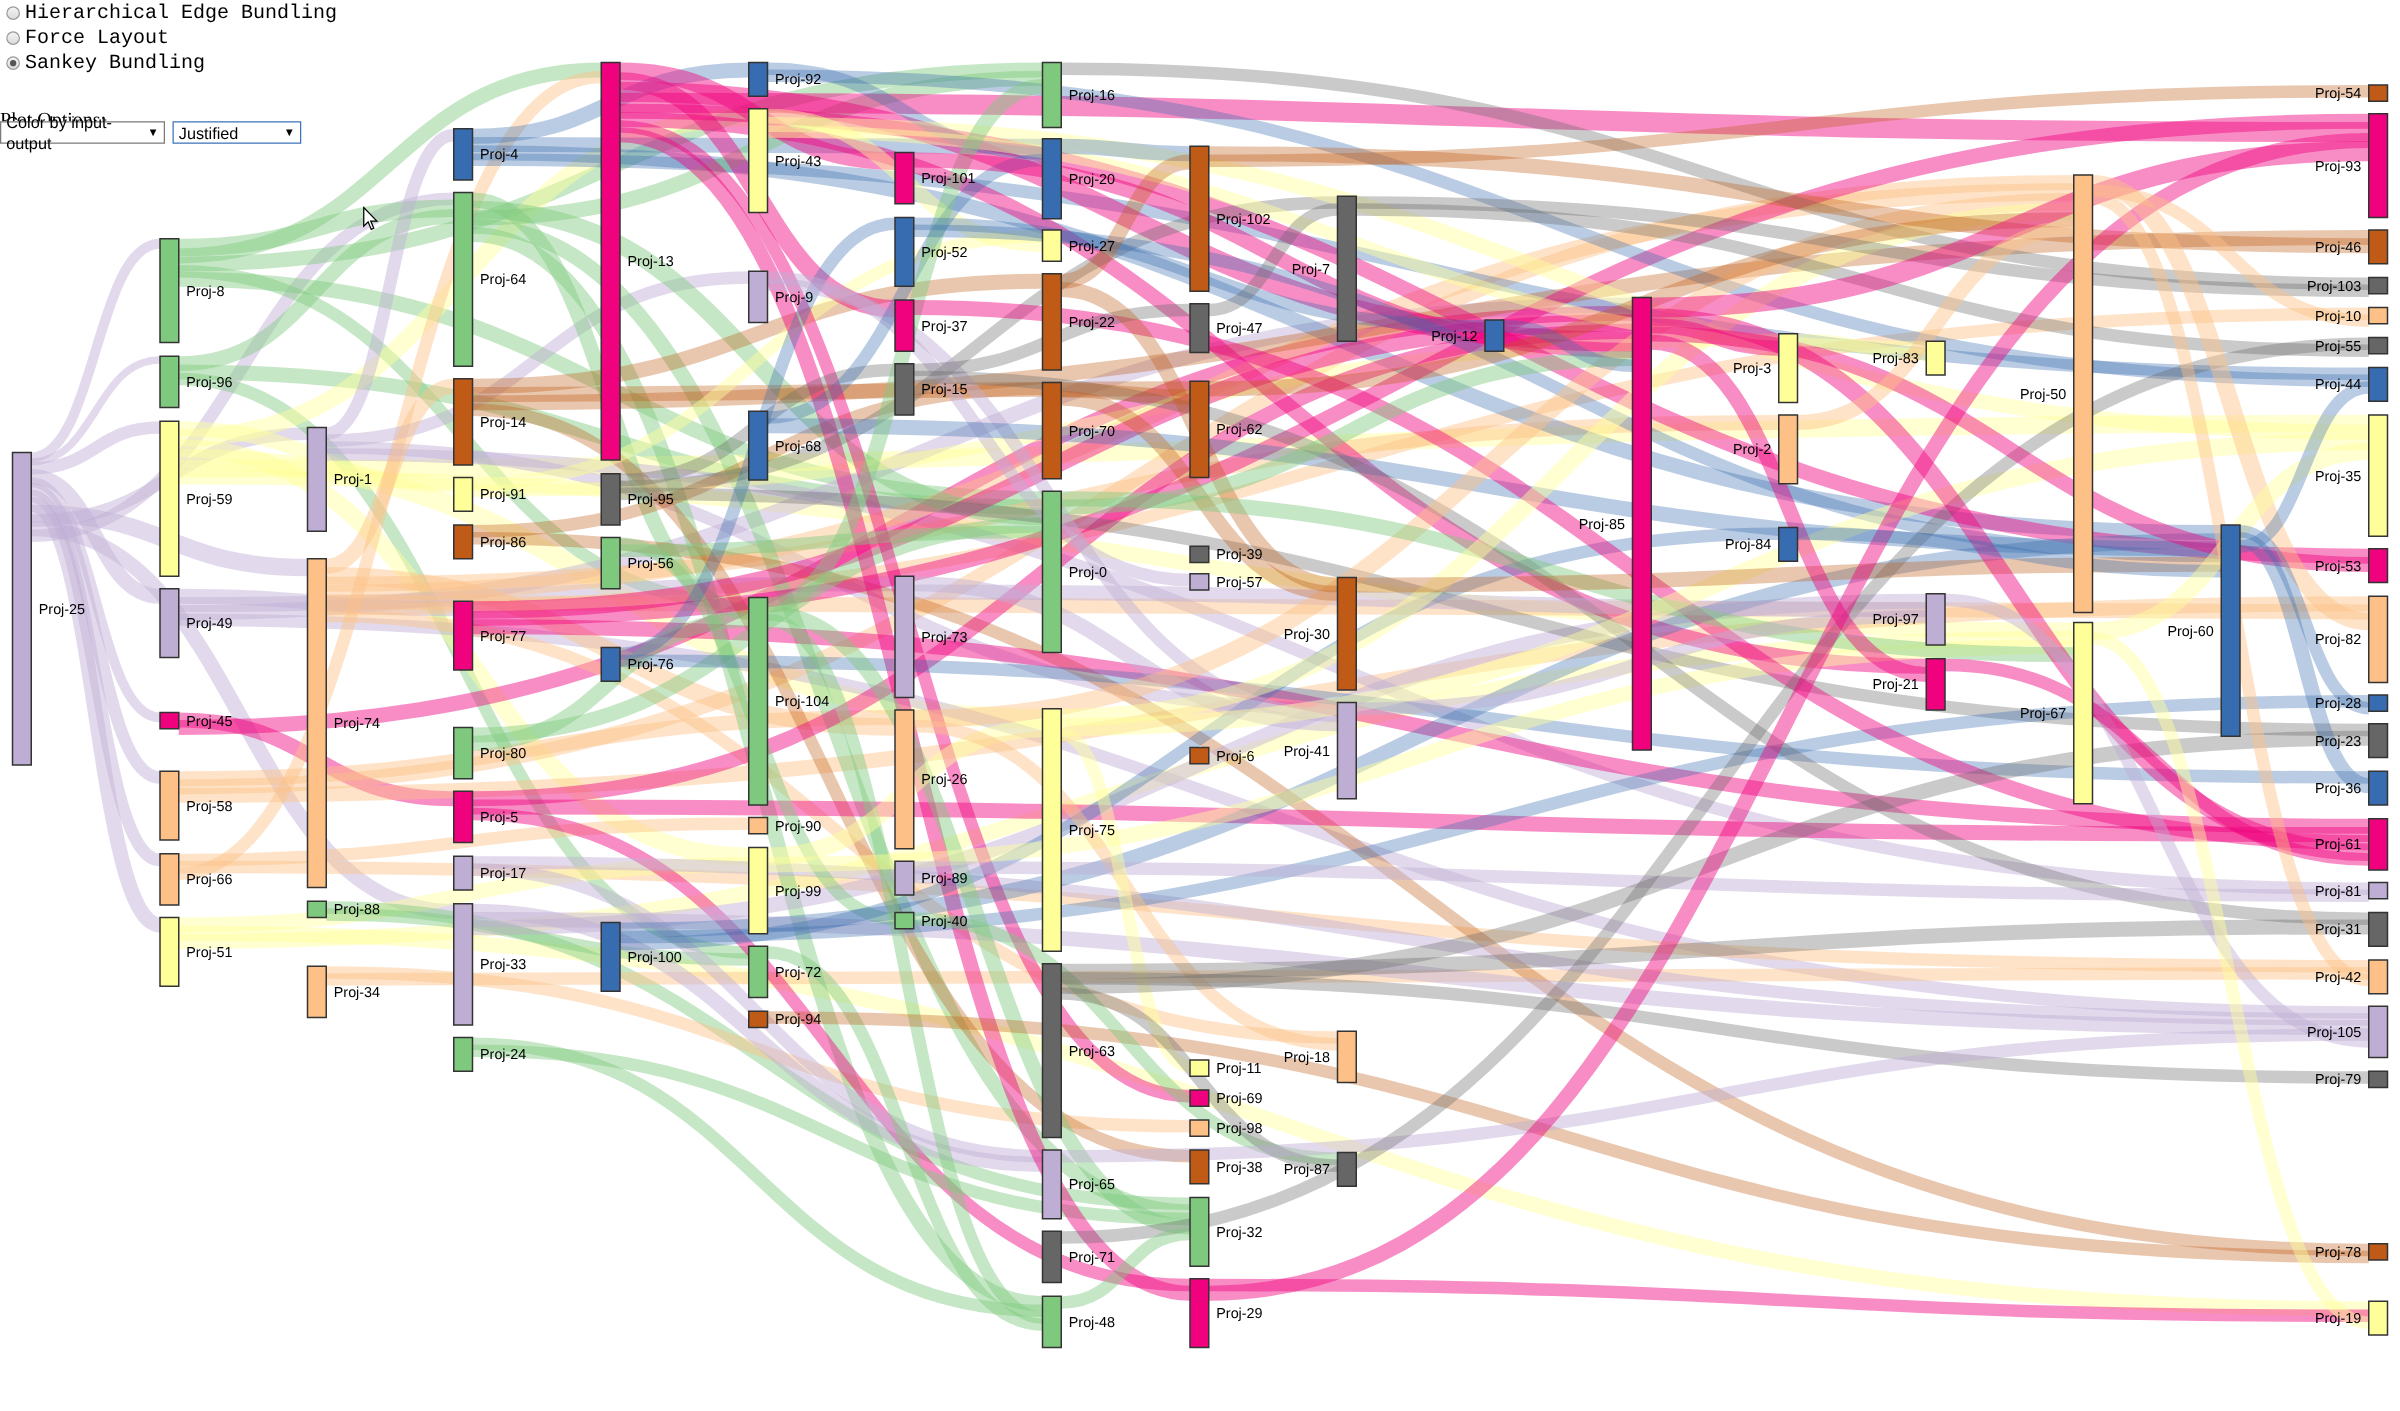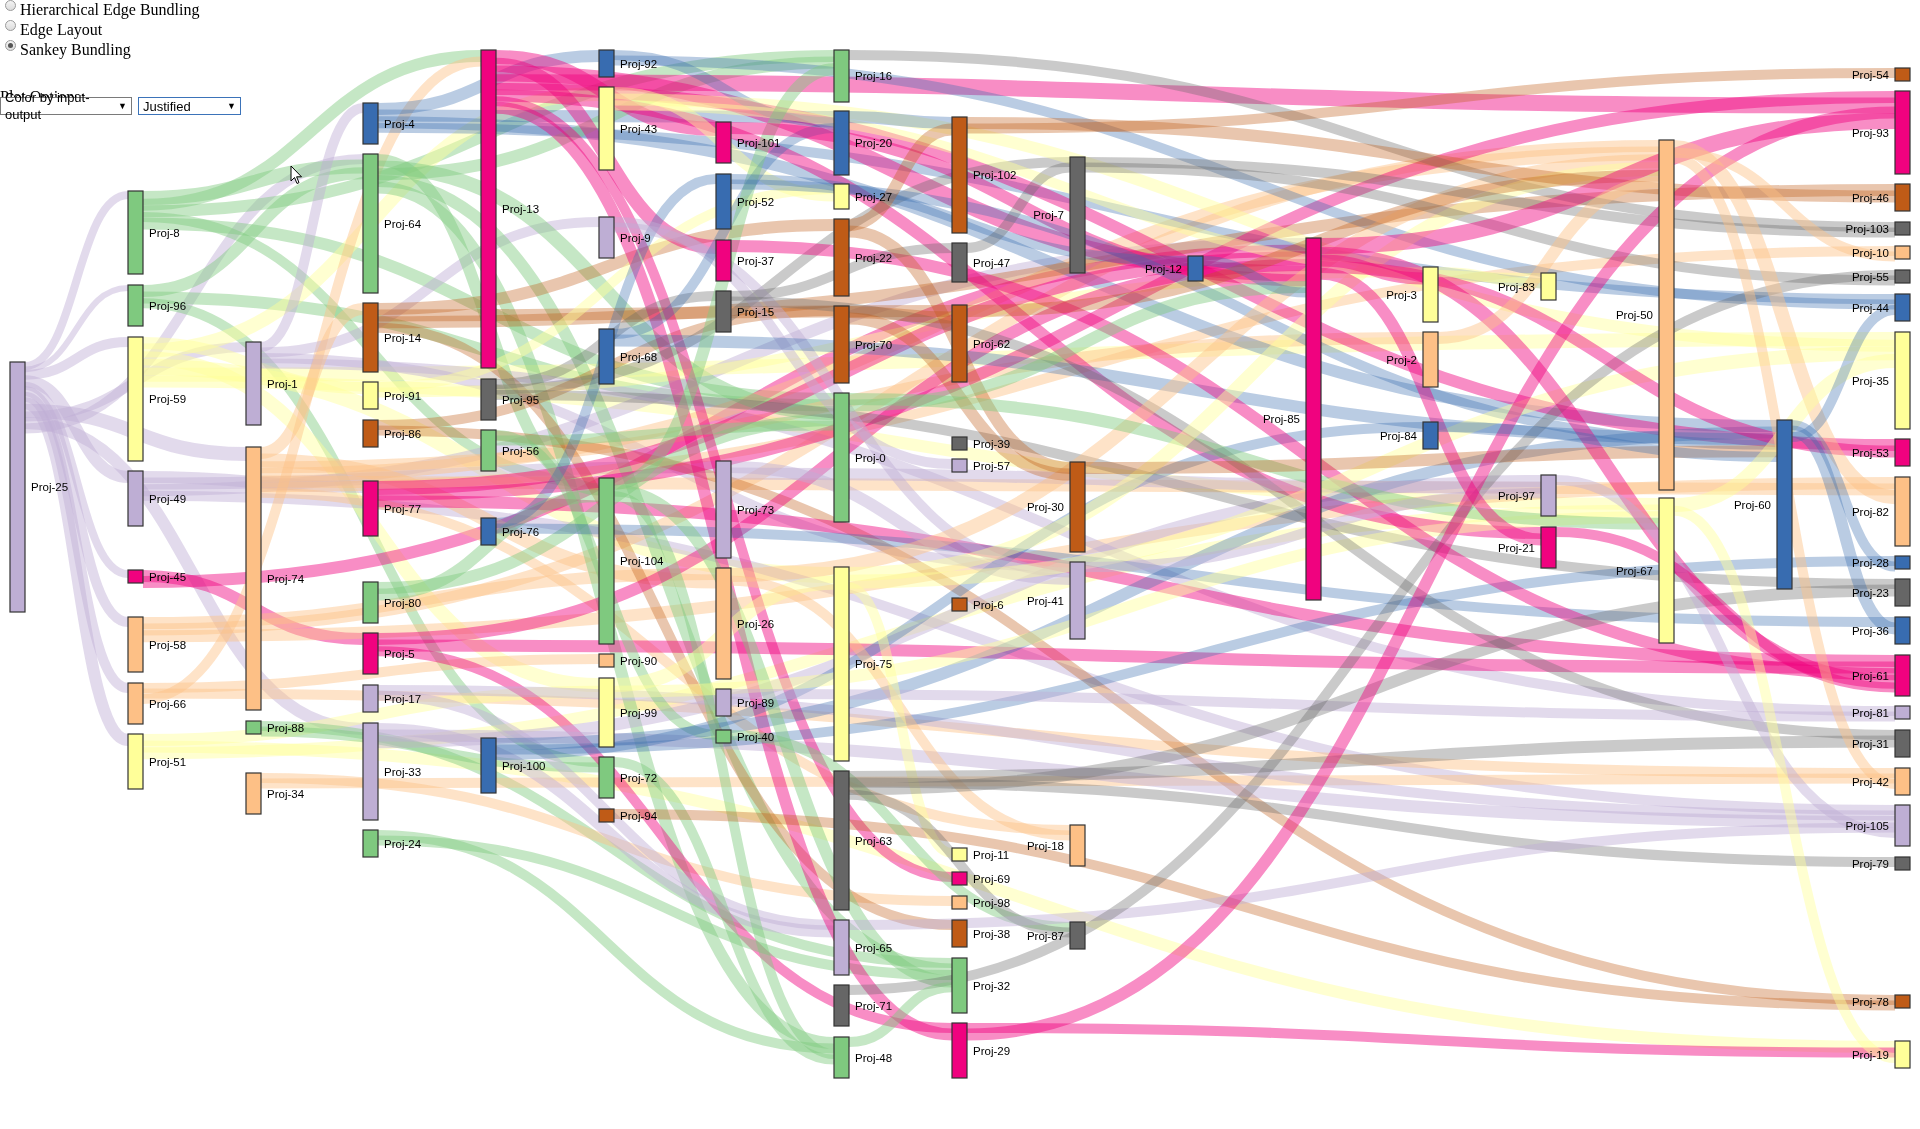--- a/index.html
+++ b/index.html
@@ -1,18 +1,18 @@
 <!DOCTYPE html>
 <html><head>
 <meta charset="utf-8">
 <style>
   html, body { margin: 0; padding: 0; background: #ffffff; }
   body { width: 1920px; height: 1129px; position: relative; overflow: hidden; font-family: "Liberation Serif", serif; }
   .controls { position: absolute; left: 0; top: 0; z-index: 5; font-size: 16px; color: #000; }
-  .radio-row { display: flex; height: 20px; line-height: 20px; }
+  .radio-row { display: flex; align-items: center; height: 20px; line-height: 20px; font-family: Liberation Mono, monospace; }
   .radio { width: 11px; height: 11px; border-radius: 50%; border: 1px solid #9a9a9a; background: linear-gradient(#f4f4f4, #dcdcdc); margin: 0 4px 0 5px; position: relative; box-sizing: border-box; }
   .radio.checked::after { content: ""; position: absolute; left: 2px; top: 2px; width: 5px; height: 5px; border-radius: 50%; background: #555; }
   .plot-options { position: absolute; left: 0; top: 88px; font-size: 16px; }
   .selects { position: absolute; left: 0; top: 97px; display: flex; gap: 6px; }
   .select { height: 18px; border: 1px solid #7a7a7a; background: #fff; font-family: "Liberation Sans", sans-serif; font-size: 13px; line-height: 17px; padding: 0 4px; box-sizing: border-box; display: flex; align-items: center; justify-content: space-between; }
   .select.blue { border-color: #3b73b9; gap: 21px; }
   .select .caret { font-size: 9px; margin-left: 6px; }
   svg#sankey { position: absolute; left: 0; top: 0; }
   .node-label { font-family: "Liberation Sans", sans-serif; font-size: 11.5px; fill: #000; }
   .cursor { position: absolute; left: 290px; top: 165px; z-index: 6; }
@@ -20,21 +20,21 @@
 </head>
 <body>
 
 <div class="controls">
   <div class="radio-row">
     <span class="radio"></span>
     <span>Hierarchical Edge Bundling</span>
   </div>
   <div class="radio-row">
     <span class="radio"></span>
-    <span>Edge Layout</span>
+    <span>Force Layout</span>
   </div>
   <div class="radio-row">
     <span class="radio checked"></span>
     <span>Sankey Bundling</span>
   </div>
 </div>
 
 <div class="plot-options">Plot Options:</div>
 <div class="selects" style="z-index:5;">
   <div class="select" style="width:132px;">

